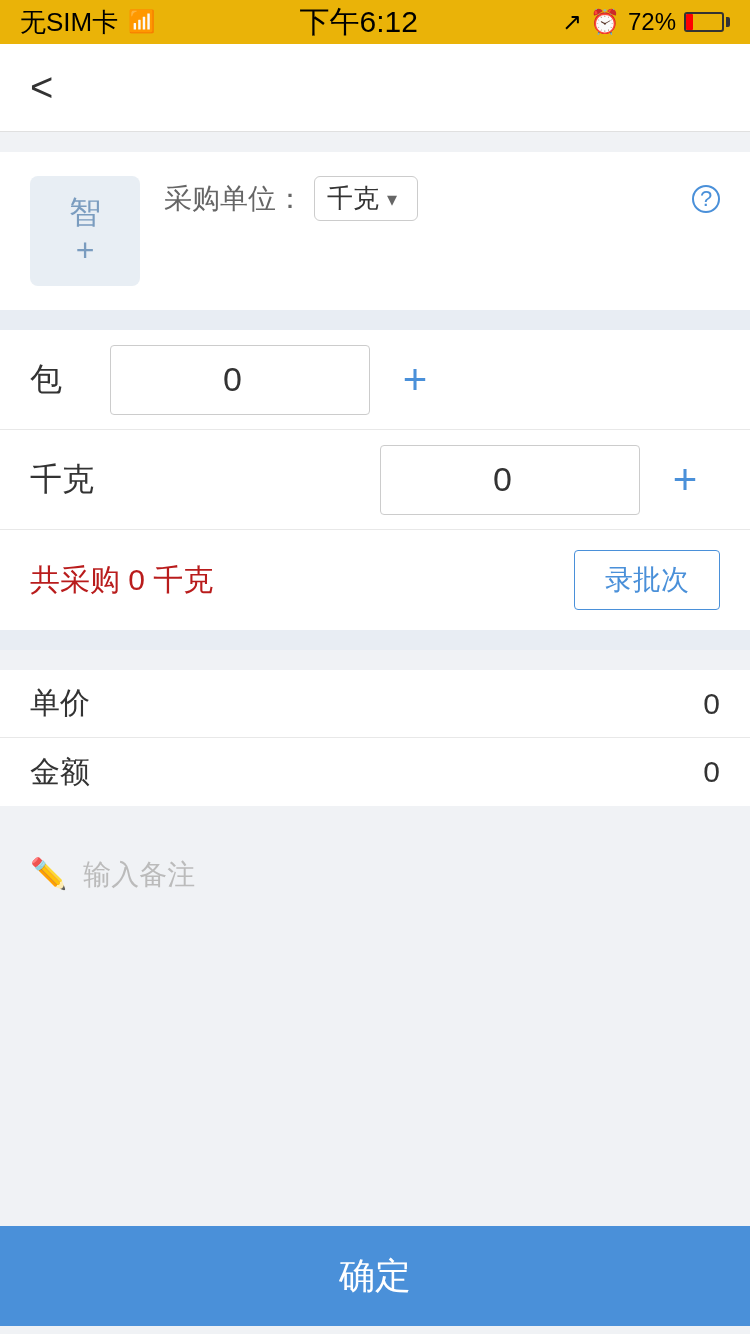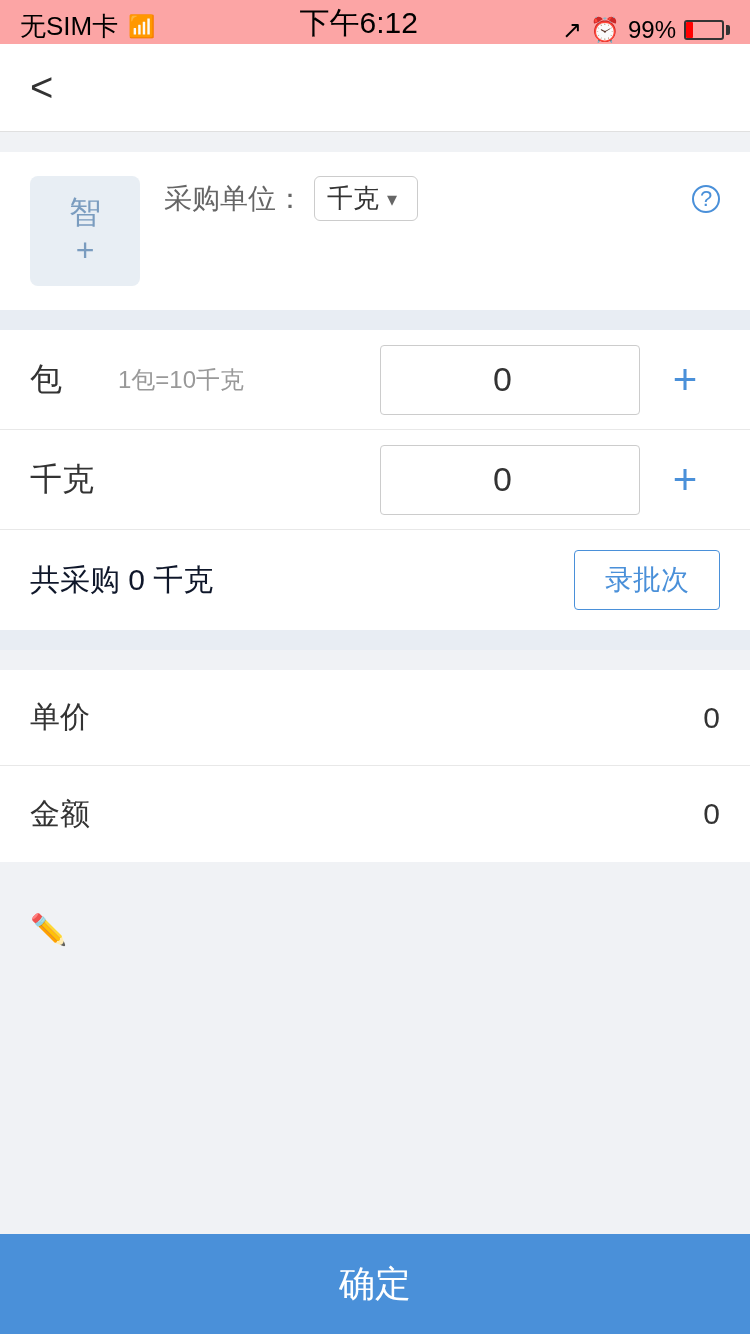--- a/index.html
+++ b/index.html
@@ -10,25 +10,25 @@
       font-family: -apple-system, "PingFang SC", "Helvetica Neue", Arial, sans-serif;
       background: #f0f2f5;
       font-size: 30px;
       color: #333;
     }
 
     
     .status-bar {
       width: 100%;
       height: 44px;
-      background: #fca5a5;
-      display: flex;
-      align-items: flex-end;
-      justify-content: space-between;
-      padding: 0 20px;
+      background: #eab308;
+      display: flex;
+      align-items: center;
+      justify-content: space-between;
+      padding: 12px 20px;
       font-size: 26px;
       color: #000;
     }
     .status-left { display: flex; align-items: center; gap: 10px; }
     .status-center { font-size: 30px; font-weight: 500; }
     .status-right { display: flex; align-items: center; gap: 8px; font-size: 24px; }
     .battery-icon {
       display: inline-flex; align-items: center;
     }
     .battery-body {
@@ -207,21 +207,21 @@
       display: flex;
       align-items: center;
       justify-content: space-between;
       padding: 0 30px;
       height: 100px;
       background: #fff;
       border-bottom: none;
     }
     .total-text {
       font-size: 30px;
-      color: #0f172a;
+      color: #b91c1c;
     }
     .batch-btn {
       border: 1px solid #4a90d9;
       color: #4a90d9;
       background: #fff;
       border-radius: 4px;
       padding: 10px 30px;
       font-size: 28px;
       cursor: pointer;
     }
@@ -229,21 +229,21 @@
     
     .price-section {
       background: #fff;
       margin-top: 20px;
     }
     .price-row {
       display: flex;
       align-items: center;
       justify-content: space-between;
       padding: 0 30px;
-      height: 96px;
+      height: 68px;
       border-bottom: 1px solid #e8e8e8;
     }
     .price-row:last-child { border-bottom: none; }
     .price-row-label { font-size: 30px; color: #333; }
     .price-row-value { font-size: 30px; color: #333; }
 
     
     .notes-section {
       background: #f0f2f5;
       margin-top: 20px;
@@ -258,21 +258,21 @@
 
     
     .content-spacer {
       height: 300px;
       background: #f0f2f5;
     }
 
     
     .confirm-bar {
       position: fixed;
-      bottom: 0;
+      bottom: 8px;
       left: 0;
       width: 750px;
       height: 100px;
       background: #4a90d9;
       display: flex;
       align-items: center;
       justify-content: center;
       cursor: pointer;
     }
     .confirm-btn-text {
@@ -289,21 +289,21 @@
 
 <div class="status-bar">
   <div class="status-left">
     <span>无SIM卡</span>
     <span class="wifi-icon">📶</span>
   </div>
   <div class="status-center">下午6:12</div>
   <div class="status-right">
     <span>↗</span>
     <span>⏰</span>
-    <span>99%</span>
+    <span>72%</span>
     <div class="battery-icon">
       <div class="battery-body">
         <div class="battery-fill"></div>
       </div>
       <div class="battery-tip"></div>
     </div>
   </div>
 </div>
 
 <div class="nav-bar">
@@ -332,21 +332,20 @@
     </div>
   </div>
 </div>
 
 <div class="section-divider"></div>
 
 <div class="input-section">
 
   <div class="input-row">
     <span class="input-row-label">包</span>
-    <span class="input-row-sublabel">1包=10千克</span>
     <div class="input-row-right">
       <input class="qty-input" type="number" value="0" style="">
       <button class="plus-btn">+</button>
     </div>
   </div>
 
   <div class="input-row">
     <span class="input-row-label">千克</span>
     <span class="input-row-sublabel"></span>
     <div class="input-row-right">
@@ -369,19 +368,20 @@
     <span class="price-row-value">0</span>
   </div>
   <div class="price-row">
     <span class="price-row-label">金额</span>
     <span class="price-row-value">0</span>
   </div>
 </div>
 
 <div class="notes-section">
   <span class="notes-icon">✏️</span>
+  <span class="notes-placeholder">输入备注</span>
 </div>
 
 <div class="content-spacer"></div>
 
 <div class="confirm-bar">
   <span class="confirm-btn-text">确定</span>
 </div>
 
 </body></html>

